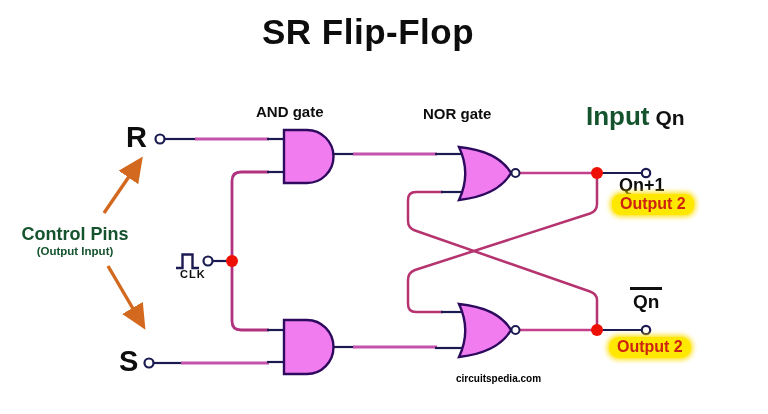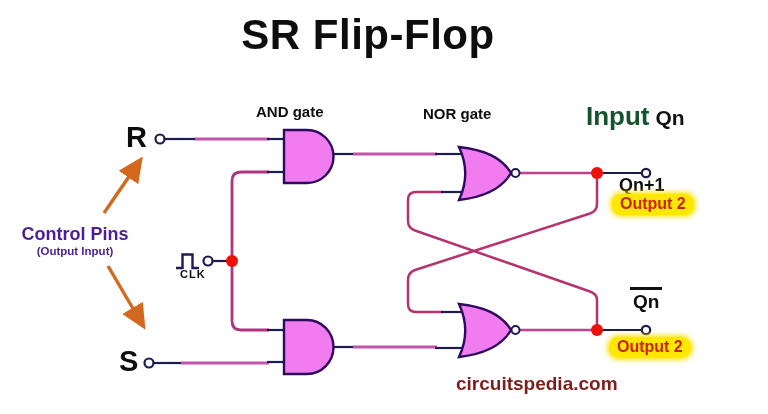--- a/index.html
+++ b/index.html
@@ -2,42 +2,42 @@
 <html><head>
 <meta charset="utf-8">
 <style>
   html,body{margin:0;padding:0;background:#ffffff;}
   #stage{
     position:relative;width:768px;height:414px;background:#ffffff;overflow:hidden;
     font-family:"Liberation Sans","DejaVu Sans",sans-serif;
   }
   #circuit-svg{position:absolute;left:0;top:0;}
   .lbl{position:absolute;font-weight:bold;color:#0d0d0d;white-space:nowrap;line-height:1;}
-  .page-title{left:230px;top:14px;width:276px;text-align:center;font-size:42px;letter-spacing:0.5px;}
+  .page-title{left:230px;top:14px;width:276px;text-align:center;font-size:35px;letter-spacing:0.5px;}
   .and-label{left:256px;top:104px;font-size:15px;}
   .nor-label{left:423px;top:106px;font-size:15px;}
   .input-row{left:586px;top:103px;display:flex;align-items:baseline;gap:6px;}
   .input-word{font-size:26px;color:#14532d;font-weight:bold;}
   .input-qn{font-size:21px;color:#111;font-weight:bold;}
   .r-label{left:126px;top:123px;font-size:29px;}
   .s-label{left:119px;top:347px;font-size:29px;}
-  .control-block{left:6px;top:225px;width:138px;text-align:center;color:#4c1d95;}
+  .control-block{left:6px;top:225px;width:138px;text-align:center;color:#14532d;}
   .control-line1{font-size:18px;font-weight:bold;line-height:1.1;}
   .control-line2{font-size:11.5px;font-weight:bold;line-height:1.1;}
   .clk-label{left:172px;top:269px;font-size:11px;letter-spacing:1px;margin-left:8px;}
   .qn1-label{left:619px;top:176px;font-size:18px;}
   .badge{
     position:absolute;font-weight:bold;font-size:16px;color:#cc2312;
     background:#ffe800;border-radius:9px;padding:2px 8px 3px;
     box-shadow:0 0 5px 2px rgba(255,224,0,0.9);line-height:1;
   }
   .output1-badge{left:612px;top:194px;}
   .output2-badge{left:609px;top:337px;border-radius:10px;}
   .qnbar-label{left:630px;top:287px;font-size:19px;border-top:3.5px solid #111;padding:2px 3px 0;}
-  .watermark{left:456px;top:374px;font-size:19px;color:#7f1d1d;}
+  .watermark{left:456px;top:374px;font-size:10px;color:#000000;}
 </style>
 </head>
 <body>
 
 <div id="stage">
 
   <svg id="circuit-svg" width="768" height="414" viewBox="0 0 768 414">
     <defs>
       <marker id="ah" markerWidth="8" markerHeight="8" refX="5.5" refY="3.5" orient="auto">
         <path d="M0,0 L7.5,3.5 L0,7 Z" fill="#d2691e"></path>

